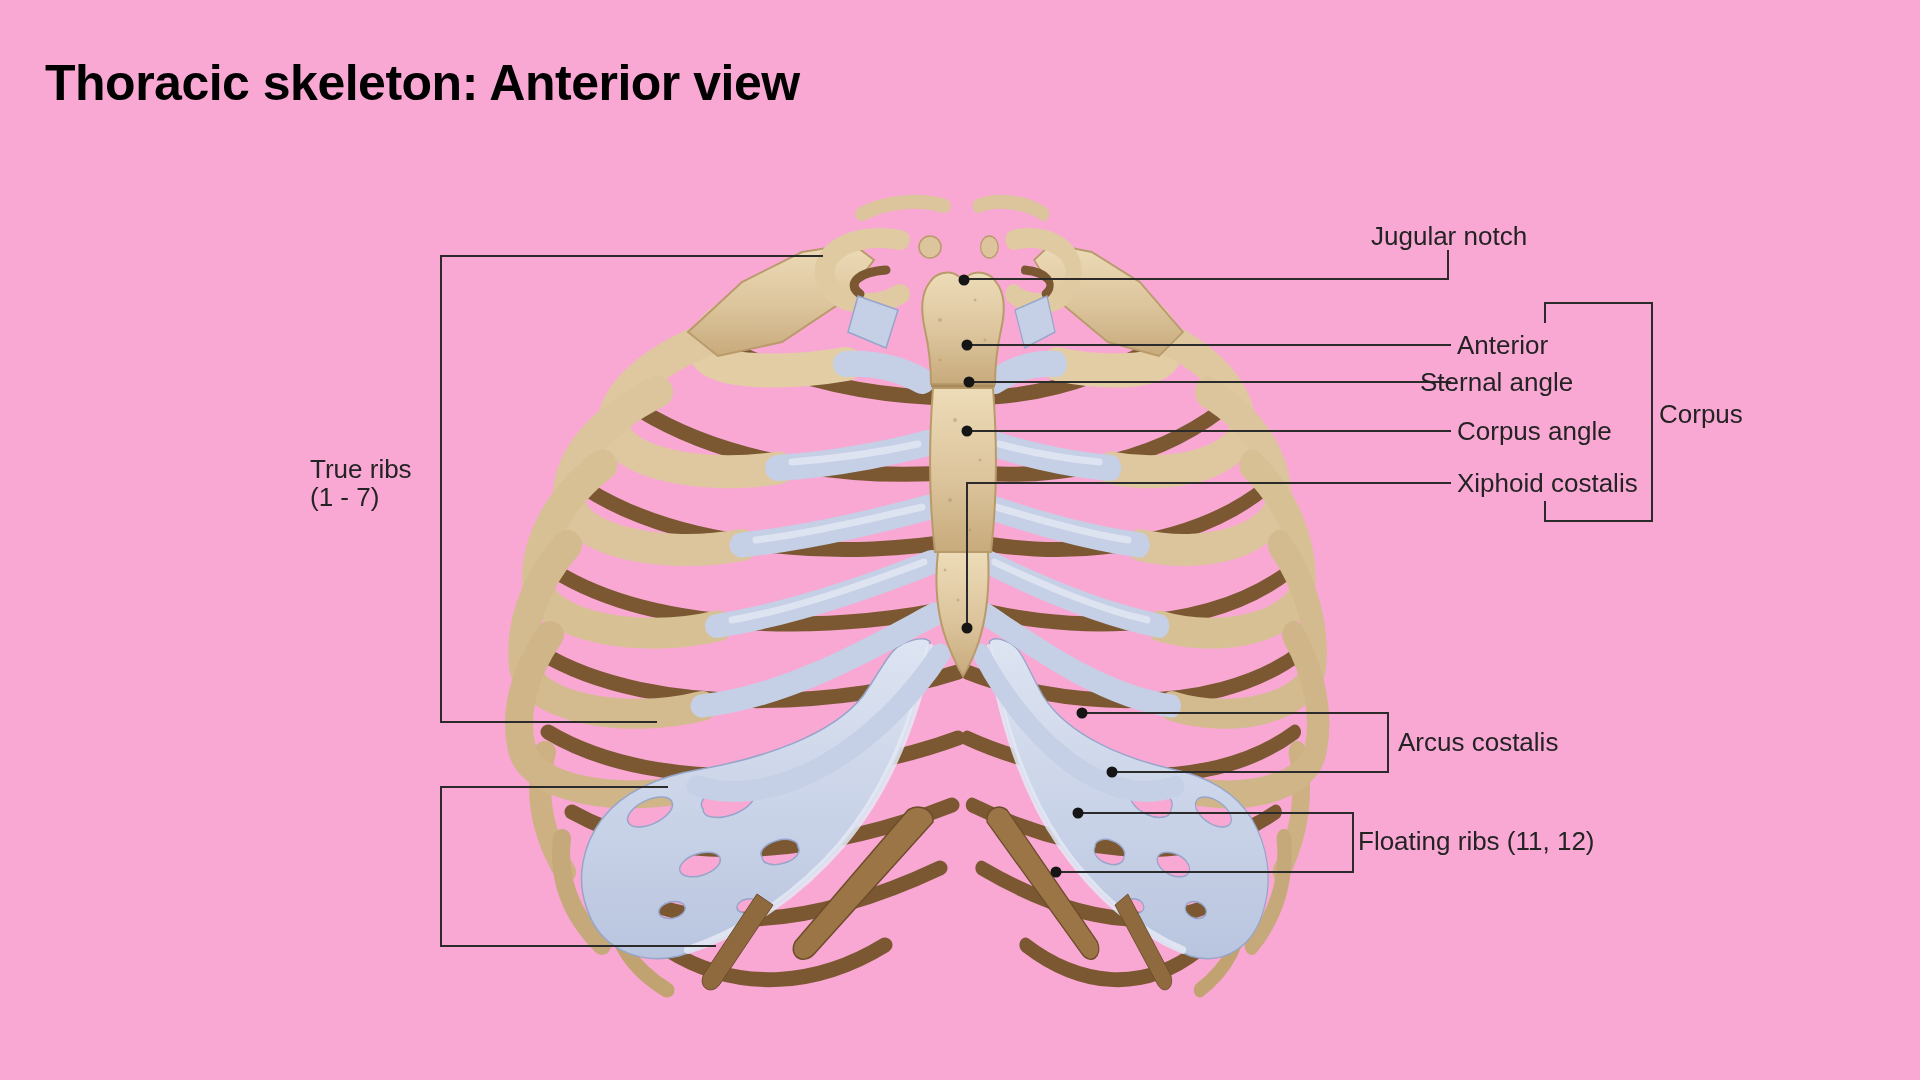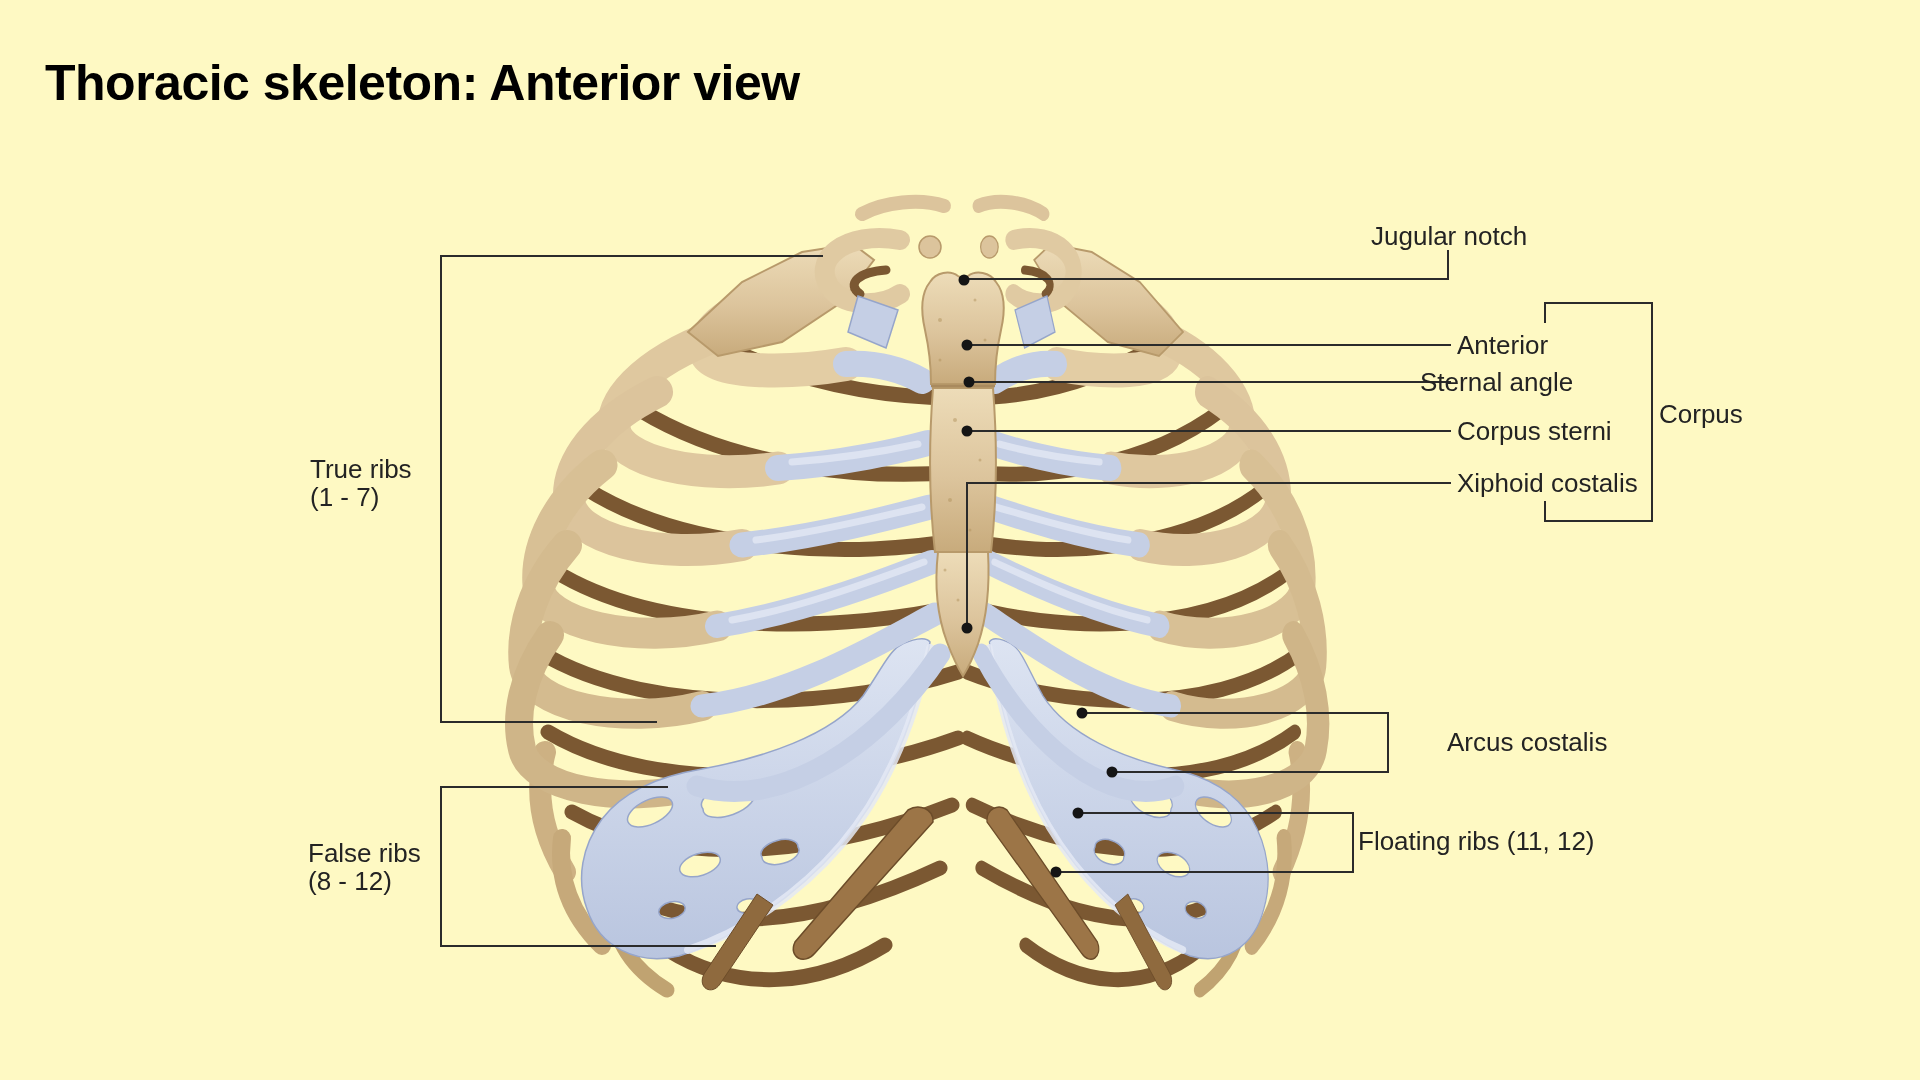--- a/index.html
+++ b/index.html
@@ -1,16 +1,16 @@
 <!DOCTYPE html>
 <html><head>
 <meta charset="utf-8">
 <style>
   html,body{margin:0;padding:0;background:#fff;}
-  #stage{position:relative;width:1920px;height:1080px;background:#fef9c3;overflow:hidden;
+  #stage{position:relative;width:1920px;height:1080px;background:#f9a8d4;overflow:hidden;
          font-family:"Liberation Sans","DejaVu Sans",sans-serif;}
   #cage-svg,#leader-svg{position:absolute;left:0;top:0;width:1920px;height:1080px;}
   .page-title{position:absolute;left:45px;top:20px;font-size:50px;font-weight:bold;
               color:#000;letter-spacing:-0.5px;white-space:nowrap;}
   .lbl{position:absolute;font-size:26px;color:#232323;line-height:30px;white-space:nowrap;text-align:center;}
   .lbl.two{white-space:normal;text-align:left;line-height:28px;}
 </style>
 </head>
 <body>
 
@@ -148,28 +148,24 @@
       <circle cx="1078" cy="813" r="5.5"></circle>
       <circle cx="1056" cy="872" r="5.5"></circle>
     </g>
   </svg>
 
   <h1 class="page-title">Thoracic skeleton: Anterior view</h1>
 
   <div class="lbl" style="left:1371px;top:221px">Jugular notch</div>
   <div class="lbl" style="left:1457px;top:330px">Anterior</div>
   <div class="lbl" style="left:1420px;top:367px">Sternal angle</div>
-  <div class="lbl" style="left:1457px;top:416px">Corpus sterni</div>
+  <div class="lbl" style="left:1457px;top:416px">Corpus angle</div>
   <div class="lbl" style="left:1457px;top:468px">Xiphoid costalis</div>
   <div class="lbl" style="left:1659px;top:399px">Corpus</div>
-  <div class="lbl" style="left:1447px;top:727px">Arcus costalis</div>
+  <div class="lbl" style="left:1398px;top:727px">Arcus costalis</div>
   <div class="lbl" style="left:1358px;top:826px">Floating ribs (11, 12)</div>
 
   <div class="lbl two" style="left:310px;top:455px;width:160px">
     <div>True ribs</div>
     <div>(1 - 7)</div>
   </div>
-  <div class="lbl two" style="left:308px;top:839px;width:160px">
-    <div>False ribs</div>
-    <div>(8 - 12)</div>
-  </div>
 
 </div>
 
 </body></html>

